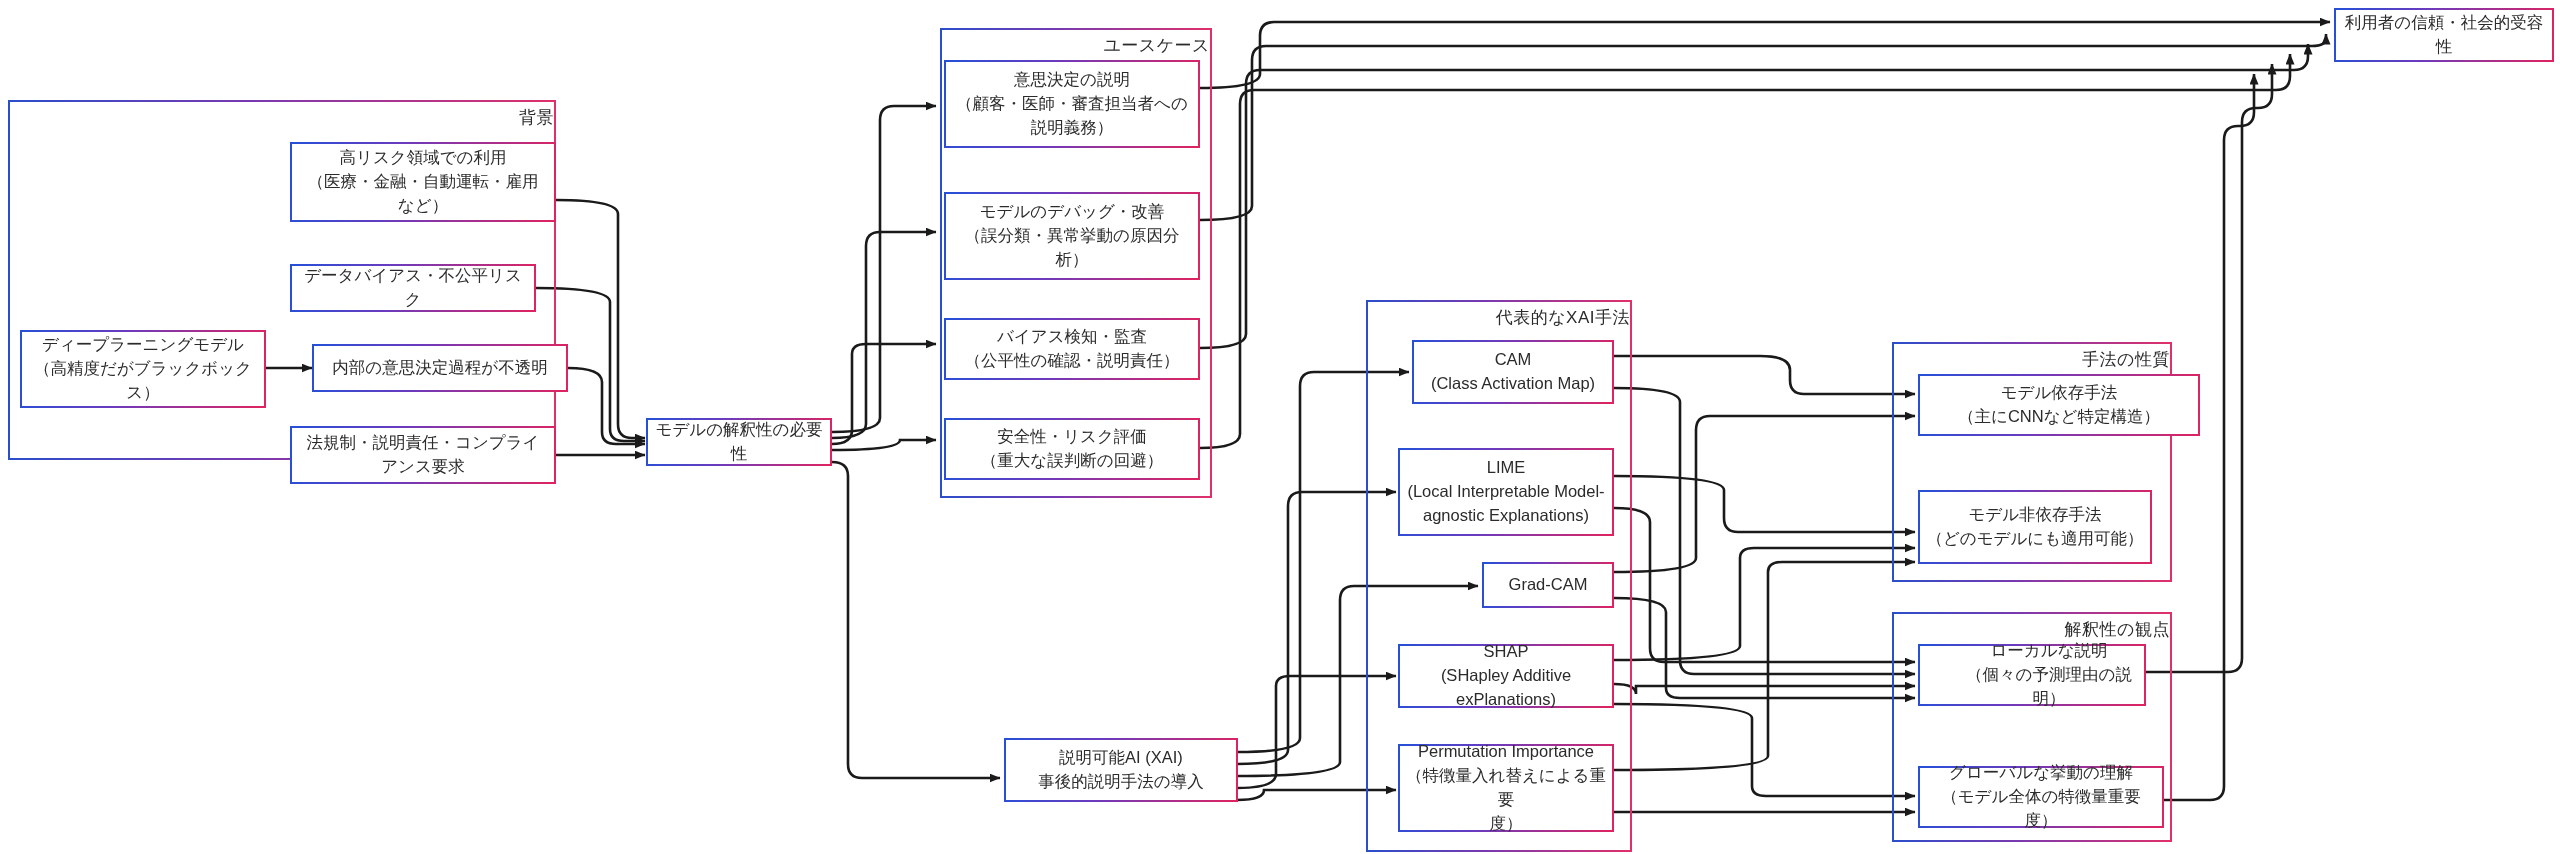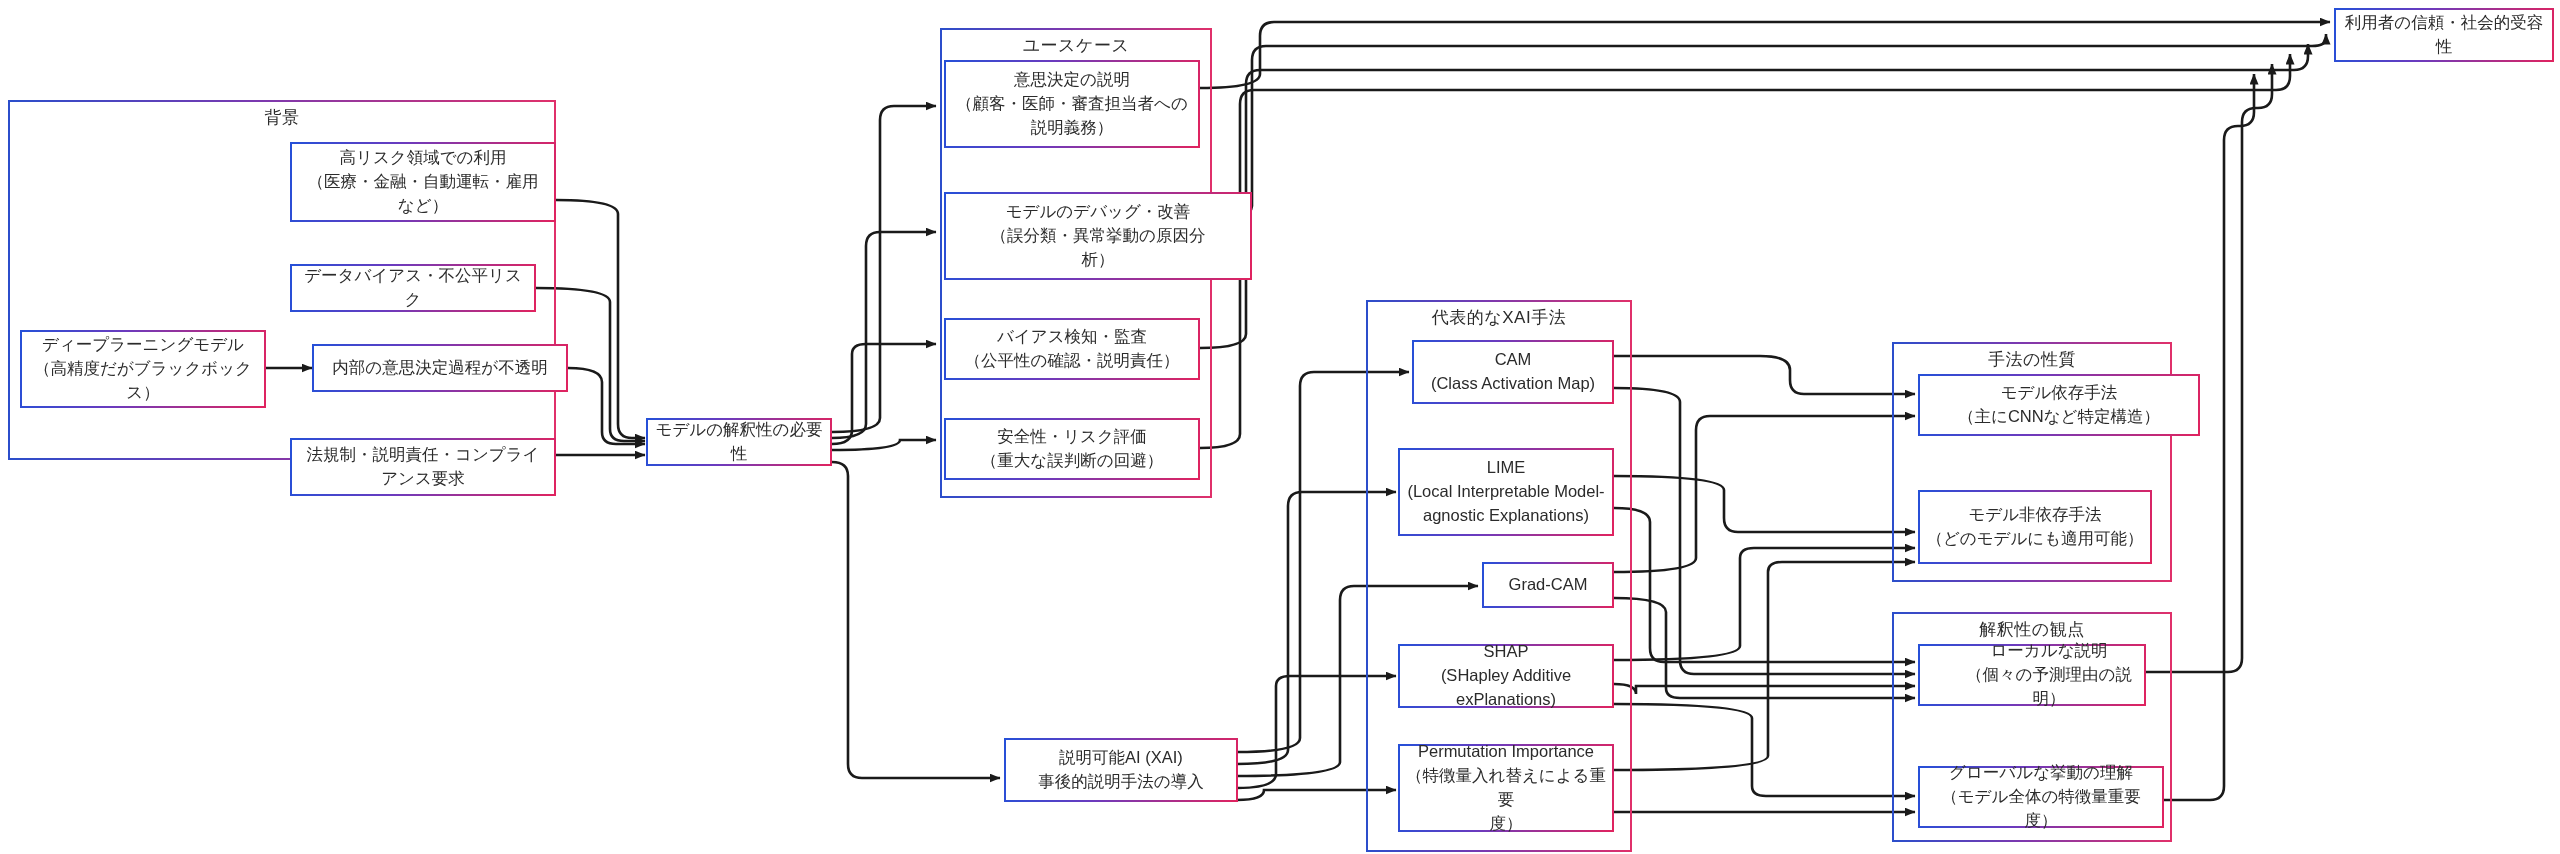--- a/index.html
+++ b/index.html
@@ -3,21 +3,21 @@
 <meta charset="utf-8">
 <style>
   html,body{margin:0;padding:0;background:#ffffff;}
   body{font-family:"Liberation Sans","DejaVu Sans",sans-serif;}
   #canvas{position:relative;width:2560px;height:854px;background:#fff;overflow:hidden;}
   svg#wires{position:absolute;left:0;top:0;width:2560px;height:854px;pointer-events:none;}
 
   .cluster{position:absolute;box-sizing:border-box;border:2px solid;
            border-image:linear-gradient(90deg,#2b4ecb 0%,#7a39b0 45%,#e0306a 100%) 1;
            background:transparent;}
-  .cluster-title{position:absolute;top:4px;left:0;width:100%;text-align:center;
+  .cluster-title{position:absolute;top:4px;left:0;width:100%;text-align:right;
                  font-size:17px;color:#2b2b2b;letter-spacing:.5px;white-space:nowrap;}
 
   .node{position:absolute;box-sizing:border-box;display:flex;align-items:center;
         justify-content:center;text-align:center;background:#fff;
         border:2px solid;border-image:linear-gradient(100deg,#2550d8 0%,#6a3bbf 40%,#e0235f 100%) 1;
         color:#2b2b2b;font-size:16.5px;line-height:1.45;padding:2px 6px;}
   .node span{display:block;width:100%;}
 </style>
 </head>
 <body>
@@ -138,40 +138,40 @@
   </div>
 
   <div class="node" style="left:290px;top:264px;width:246px;height:48px;">
     <span>データバイアス・不公平リスク</span>
   </div>
 
   <div class="node" style="left:312px;top:344px;width:256px;height:48px;">
     <span>内部の意思決定過程が不透明</span>
   </div>
 
-  <div class="node" style="left:290px;top:426px;width:266px;height:58px;margin-top:12px;">
+  <div class="node" style="left:290px;top:426px;width:266px;height:58px;">
     <span>
       <span>法規制・説明責任・コンプライ</span>
       <span>アンス要求</span>
     </span>
   </div>
 
   <div class="node" style="left:646px;top:418px;width:186px;height:48px;">
     <span>モデルの解釈性の必要性</span>
   </div>
 
   <div class="node" style="left:944px;top:60px;width:256px;height:88px;">
     <span>
       <span>意思決定の説明</span>
       <span>（顧客・医師・審査担当者への</span>
       <span>説明義務）</span>
     </span>
   </div>
 
-  <div class="node" style="left:944px;top:192px;width:308px;height:88px;">
+  <div class="node" style="left:944px;top:192px;width:256px;height:88px;">
     <span>
       <span>モデルのデバッグ・改善</span>
       <span>（誤分類・異常挙動の原因分</span>
       <span>析）</span>
     </span>
   </div>
 
   <div class="node" style="left:944px;top:318px;width:256px;height:62px;">
     <span>
       <span>バイアス検知・監査</span>

